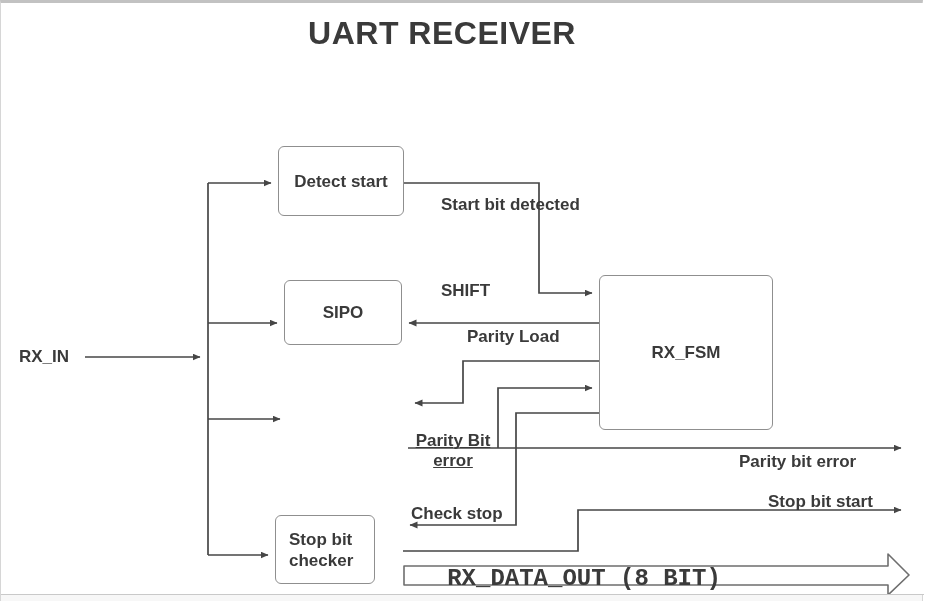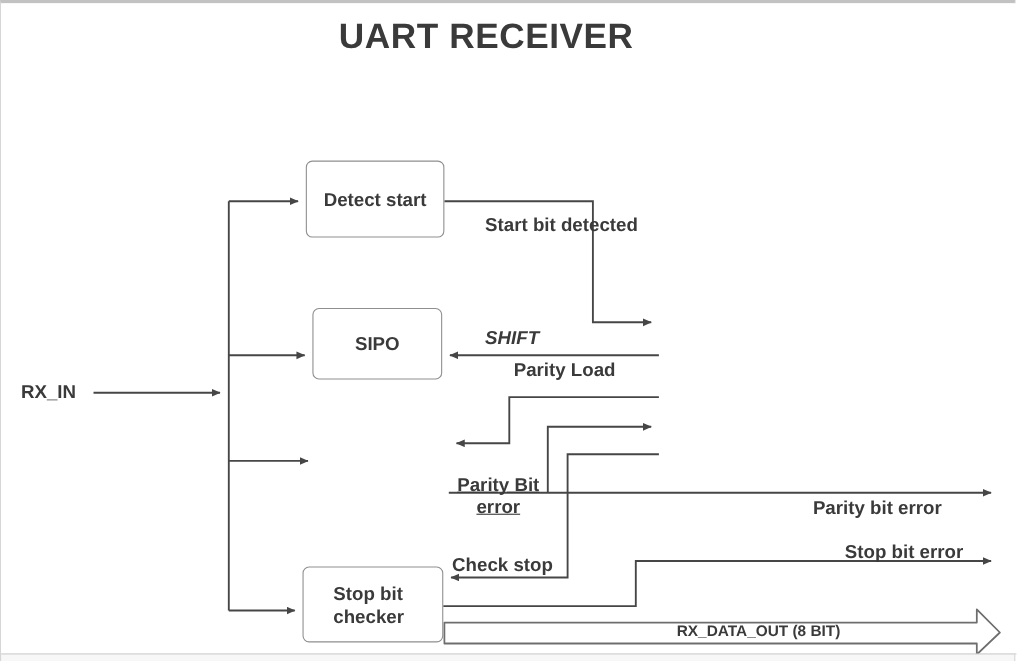--- a/index.html
+++ b/index.html
@@ -17,22 +17,22 @@
   .diagram-title{position:absolute;left:0;top:12px;width:882px;text-align:center;
     font-size:32px;font-weight:bold;color:var(--c-text);letter-spacing:.5px;}
   .block{position:absolute;border:1.6px solid var(--c-box_border);border-radius:6px;
     background:var(--c-background);display:flex;align-items:center;justify-content:center;
     box-sizing:border-box;}
   .block-label{font-size:17px;font-weight:bold;color:var(--c-text);line-height:21px;}
   .block-label.wrap{width:72px;text-align:left;}
   .sig{position:absolute;font-size:17px;font-weight:bold;color:var(--c-text);
     line-height:20px;white-space:pre-line;}
   .sig.center{text-align:center;text-decoration:underline;}
-  .rx-data-text{position:absolute;left:403px;top:562px;width:360px;text-align:right;
-    font-size:14px;font-weight:bold;color:var(--c-text);}
+  .rx-data-text{position:absolute;left:403px;top:562px;width:360px;text-align:center;
+    font-size:24px;font-weight:bold;color:var(--c-text);font-family:Liberation Mono, monospace;}
 </style>
 </head>
 <body>
 
 <div class="frame">
   <div class="canvas">
 
     <div class="diagram-title">UART RECEIVER</div>
 
     <svg class="wires" width="923" height="591">
@@ -70,38 +70,41 @@
 
     <div class="block" style="left:277px;top:143px;width:126px;height:70px;">
       <span class="block-label">Detect start</span>
     </div>
 
     <div class="block" style="left:283px;top:277px;width:118px;height:65px;">
       <span class="block-label">SIPO</span>
     </div>
 
 
-    <div class="block" style="left:274px;top:512px;width:128px;height:69px;">
+    <div class="block" style="left:274px;top:512px;width:100px;height:69px;">
       <span class="block-label wrap">Stop bit checker</span>
     </div>
 
+    <div class="block" style="left:598px;top:272px;width:174px;height:155px;">
+      <span class="block-label">RX_FSM</span>
+    </div>
 
     <div class="sig" style="left:18px;top:344px;">RX_IN</div>
 
     <div class="sig" style="left:440px;top:156px;margin-top:36px;">Start bit detected</div>
 
-    <div class="sig" style="left:440px;top:295px;font-style:italic;">SHIFT</div>
+    <div class="sig" style="left:440px;top:278px;">SHIFT</div>
 
     <div class="sig" style="left:466px;top:324px;">Parity Load</div>
 
     <div class="sig center" style="left:408px;top:428px;width:88px;">Parity Bit
 error</div>
 
     <div class="sig" style="left:410px;top:501px;">Check stop</div>
 
     <div class="sig" style="left:738px;top:449px;">Parity bit error</div>
 
-    <div class="sig" style="left:767px;top:489px;">Stop bit error</div>
+    <div class="sig" style="left:767px;top:489px;">Stop bit start</div>
 
     <div class="rx-data-text">RX_DATA_OUT (8 BIT)</div>
 
   </div>
 </div>
 
 </body></html>

